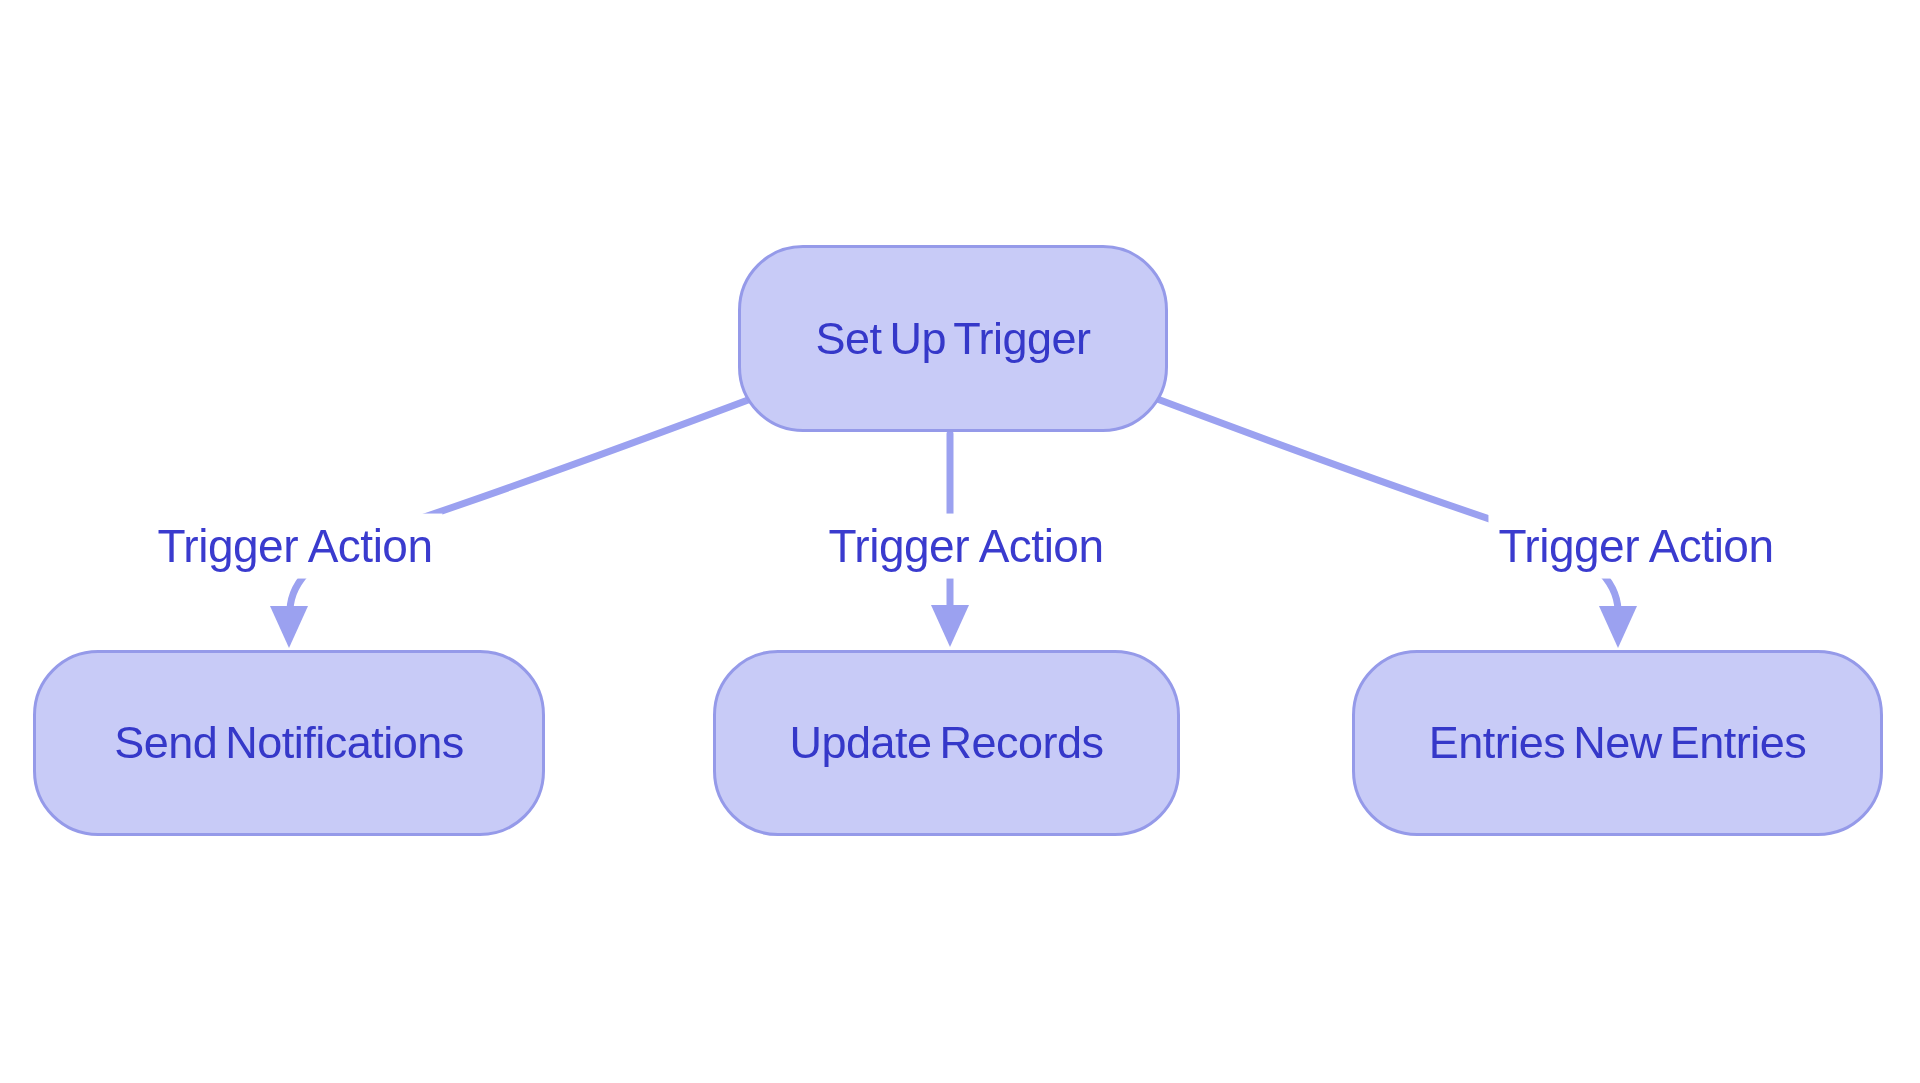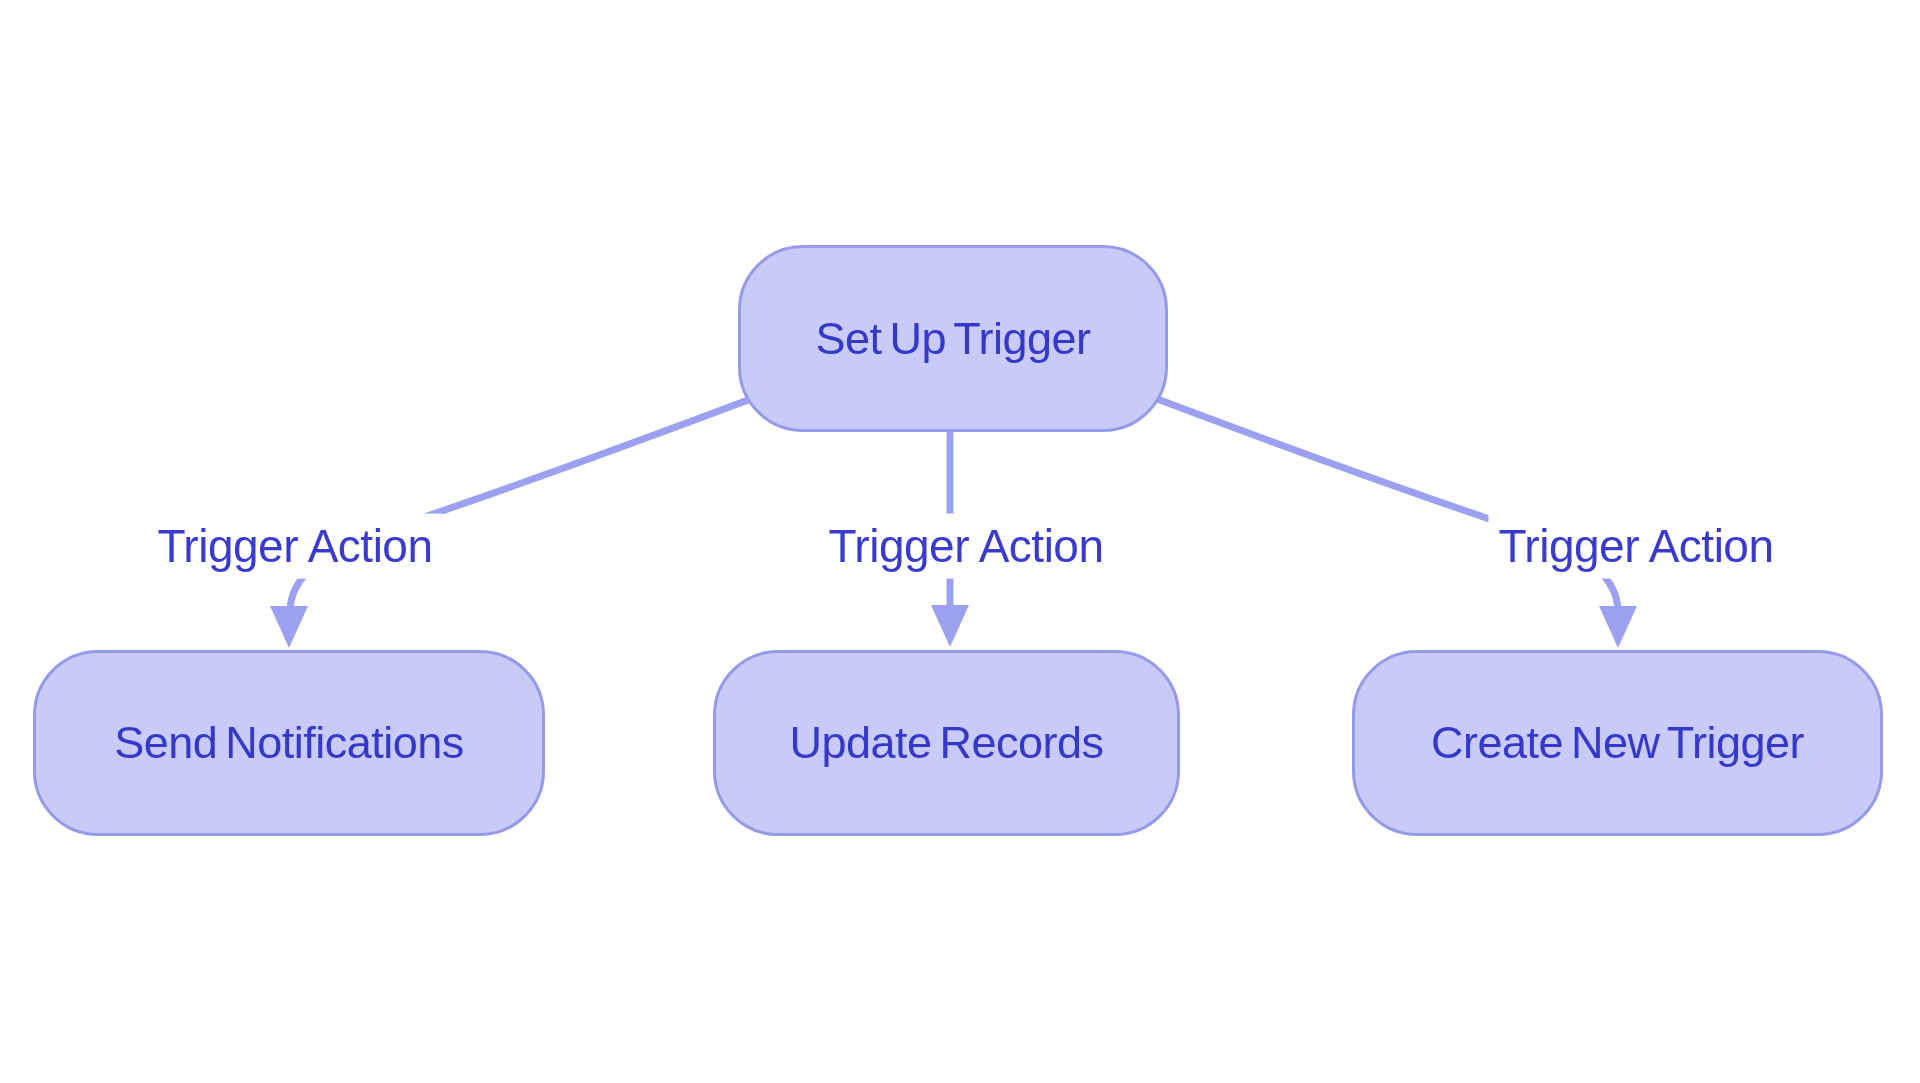--- a/index.html
+++ b/index.html
@@ -90,16 +90,16 @@
 
   <div class="node node-root">
     <span>Set Up Trigger</span>
   </div>
 
   <div class="node node-mid">
     <span>Update Records</span>
   </div>
 
   <div class="node node-right">
-    <span>Create New Trigger</span>
+    <span>Entries New Entries</span>
   </div>
 
 </div>
 
 </body></html>

